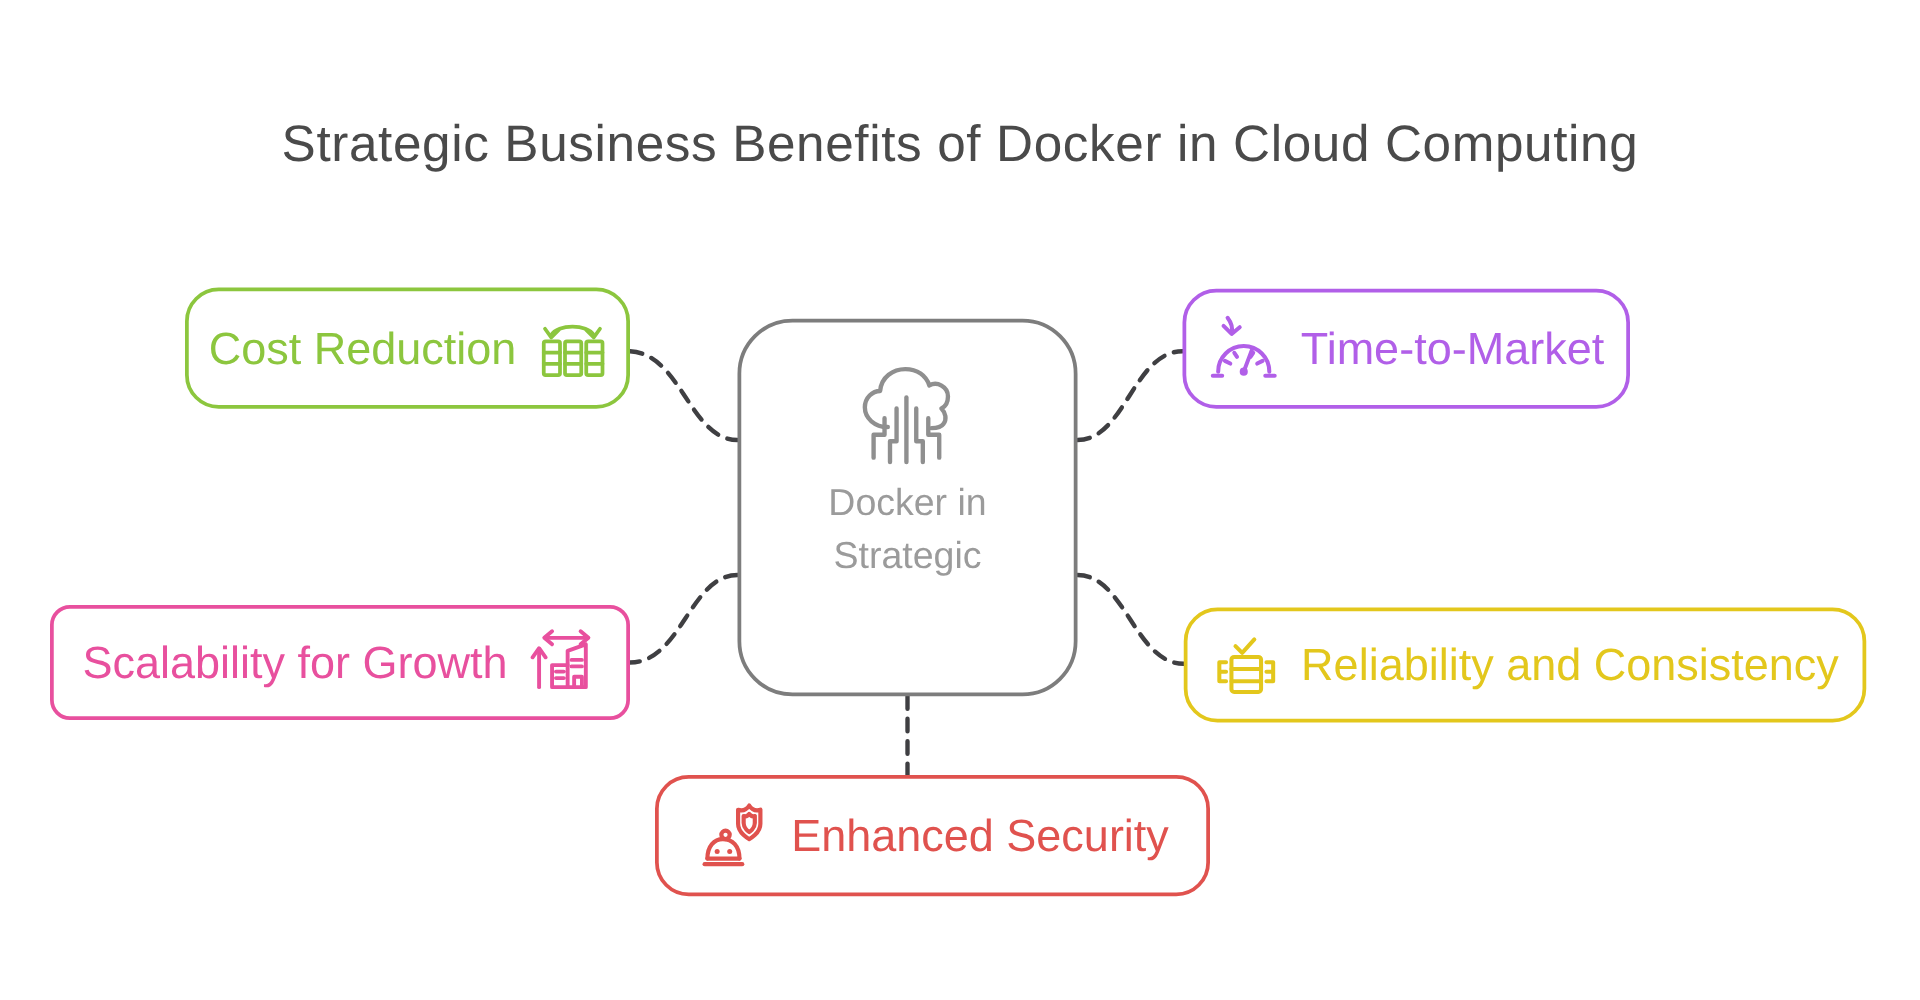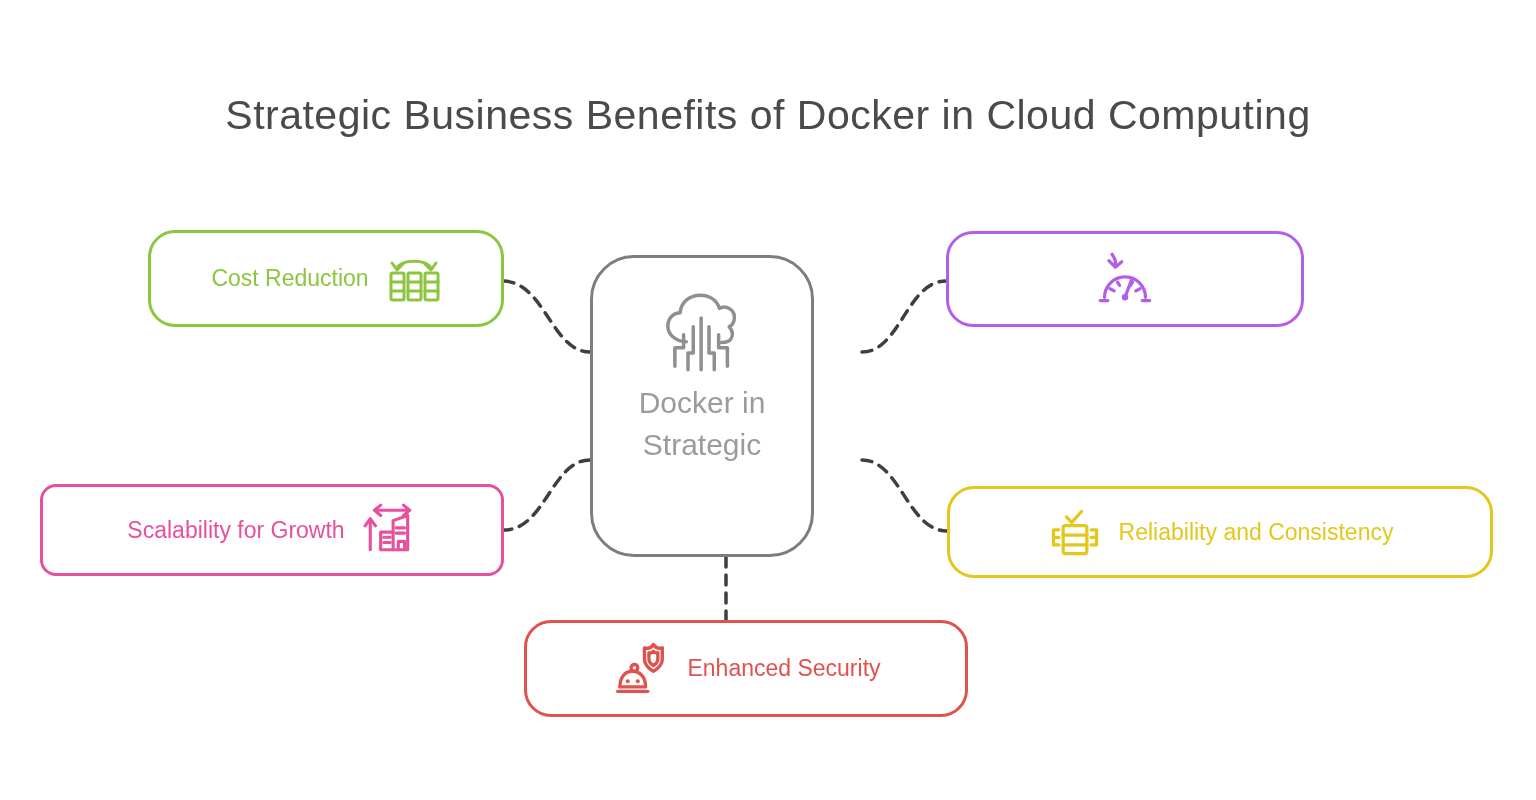--- a/index.html
+++ b/index.html
@@ -14,34 +14,34 @@
 
   
   .connector-layer{position:absolute;left:0;top:0;width:1536px;height:800px;pointer-events:none;}
   .connector-layer path{fill:none;stroke-width:3.5;stroke-dasharray:10 8;stroke-linecap:round;}
 
   
   .node{
     position:absolute;box-sizing:border-box;background:#fff;
     border:3.5px solid #888;border-radius:27px;
     display:flex;align-items:center;justify-content:center;gap:18px;
-    font-size:23px;font-weight:400;white-space:nowrap;
+    font-size:36px;font-weight:400;white-space:nowrap;
   }
   .node .icon{display:flex;align-items:center;justify-content:center;flex:0 0 auto;}
   .node .icon svg{display:block;}
 
   .box-cost        {left:148px; top:230px; width:356px; height:97px;}
   .box-time        {left:946px; top:231px; width:358px; height:96px;}
   .box-scalability {left:40px;  top:484px; width:464px; height:92px;border-radius:16px;}
   .box-reliability {left:947px; top:486px; width:546px; height:92px;}
   .box-security    {left:524px; top:620px; width:444px; height:97px;}
 
   
   .center-node{
-    position:absolute;left:590px;top:255px;width:224px;height:302px;box-sizing:border-box;
+    position:absolute;left:590px;top:255px;width:272px;height:302px;box-sizing:border-box;
     background:#fff;border:3px solid #7D7D7D;border-radius:44px;
     display:flex;flex-direction:column;align-items:center;justify-content:flex-start;
     padding-top:28px;
   }
   .center-node .icon svg{display:block;}
   .center-label{
     margin-top:4px;text-align:center;font-size:30px;line-height:42px;color:#9B9B9B;
   }
   .center-label span{display:block;}
 </style>
@@ -97,20 +97,21 @@
       <svg width="56" height="56" viewBox="0 0 52 52" fill="none" stroke="currentColor" stroke-width="3" stroke-linecap="round" stroke-linejoin="round">
         <path d="M14,3 C17,7 18,10 17,14"></path>
         <path d="M11,9 L17,15 L23,10"></path>
         <path d="M7,43 A19,19 0 0 1 45,43"></path>
         <path d="M3,46 H10 M42,46 H49"></path>
         <path d="M12,35 L16,37 M19,29 L21,32 M33,29 L31,32 M40,35 L36,37"></path>
         <path d="M26,43 L32,27"></path>
         <circle cx="26" cy="43" r="3" fill="currentColor" stroke="none"></circle>
       </svg>
     </span>
+    <span class="label">Time-to-Market</span>
   </div>
 
   <div class="node box-scalability" style="border-color: rgb(232, 80, 158); color: rgb(232, 80, 158);">
     <span class="label">Scalability for Growth</span>
     <span class="icon">
       <svg width="54" height="54" viewBox="0 0 52 52" fill="none" stroke="currentColor" stroke-width="3" stroke-linecap="round" stroke-linejoin="round">
         <path d="M13,7 H43"></path>
         <path d="M17,2 L11,7 L17,12"></path>
         <path d="M39,2 L45,7 L39,12"></path>
         <path d="M7,45 V17"></path>

